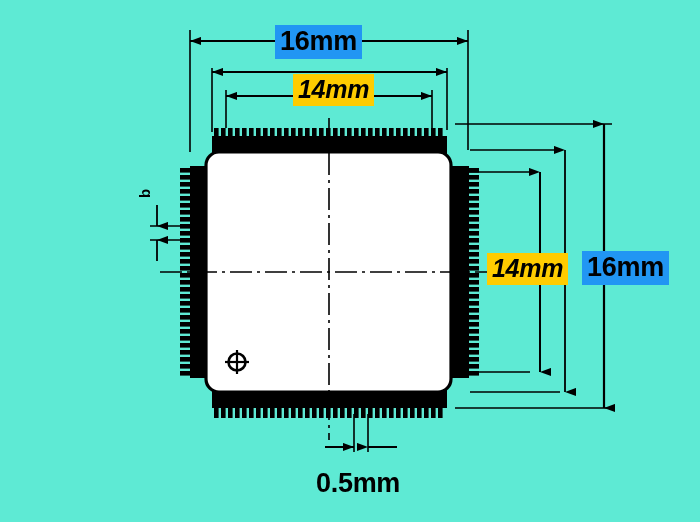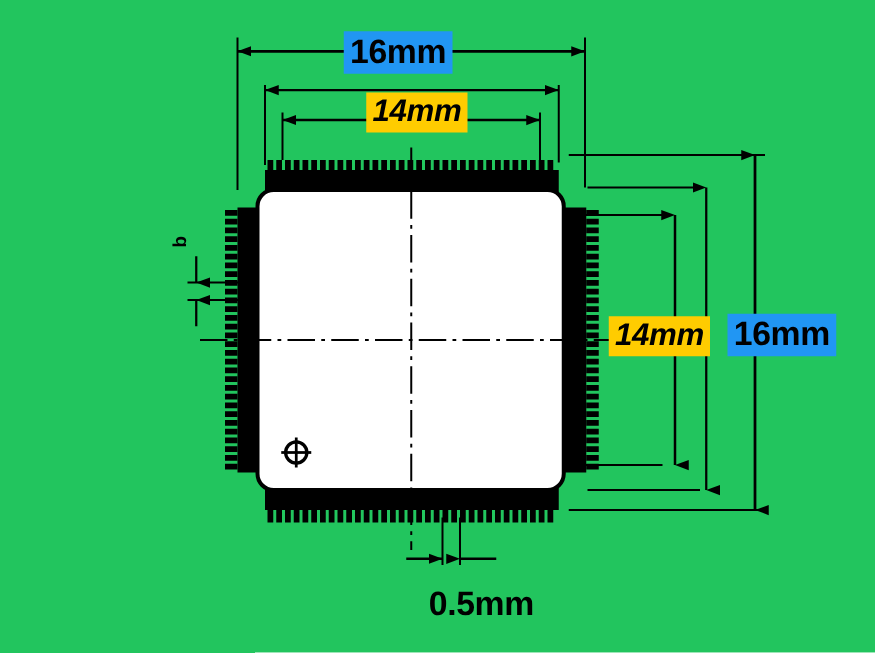--- a/index.html
+++ b/index.html
@@ -7,21 +7,21 @@
     padding: 0;
     background: #ffffff;
   }
   body {
     font-family: "Liberation Sans", sans-serif;
   }
   #drawing-root {
     position: relative;
     width: 700px;
     height: 522px;
-    background: #22c55e;
+    background: #5eead4;
     overflow: hidden;
   }
   #drawing-svg {
     position: absolute;
     left: 0;
     top: 0;
     width: 700px;
     height: 522px;
     display: block;
   }
@@ -60,21 +60,21 @@
     left: 487px;
     top: 253px;
     font-size: 25px;
   }
   #label-height-outer {
     left: 582px;
     top: 251px;
     font-size: 27px;
   }
   #label-pitch {
-    left: 343px;
+    left: 316px;
     top: 470px;
     font-size: 27px;
   }
   #label-pin-width {
     left: 137px;
     top: 198px;
     font-size: 15px;
     font-weight: bold;
     transform: rotate(-90deg);
     transform-origin: left top;

